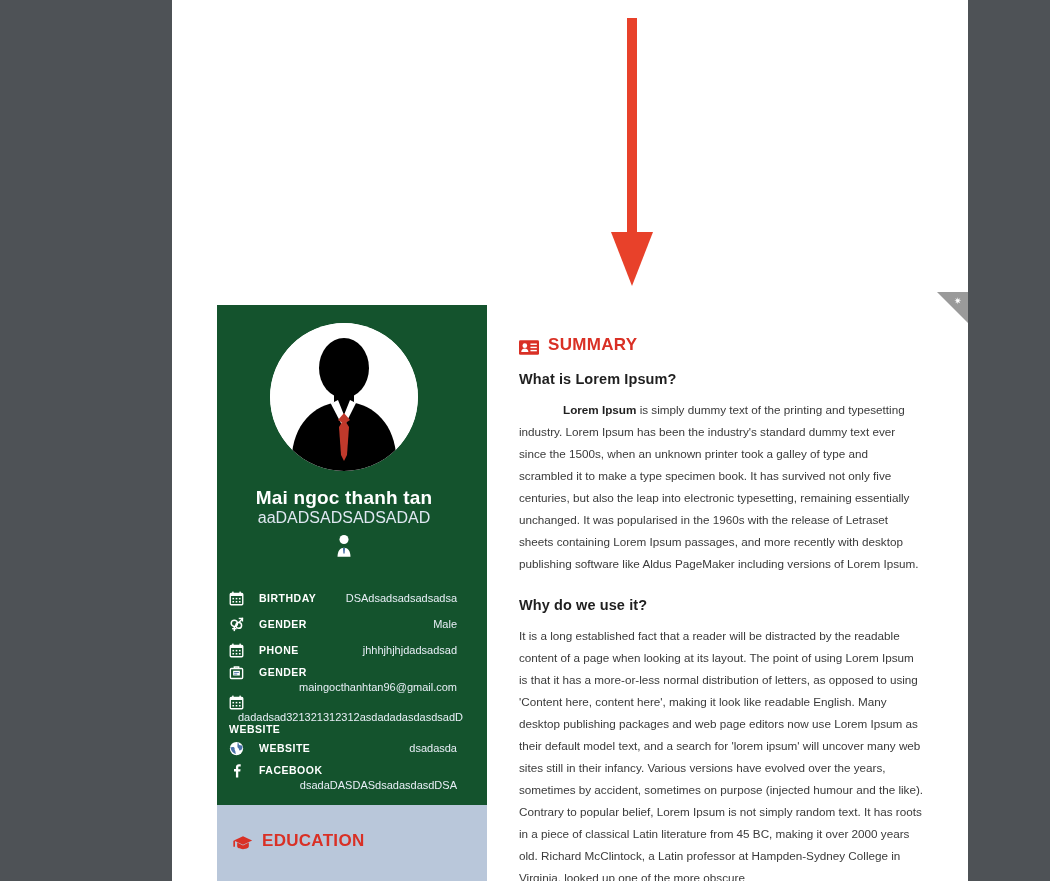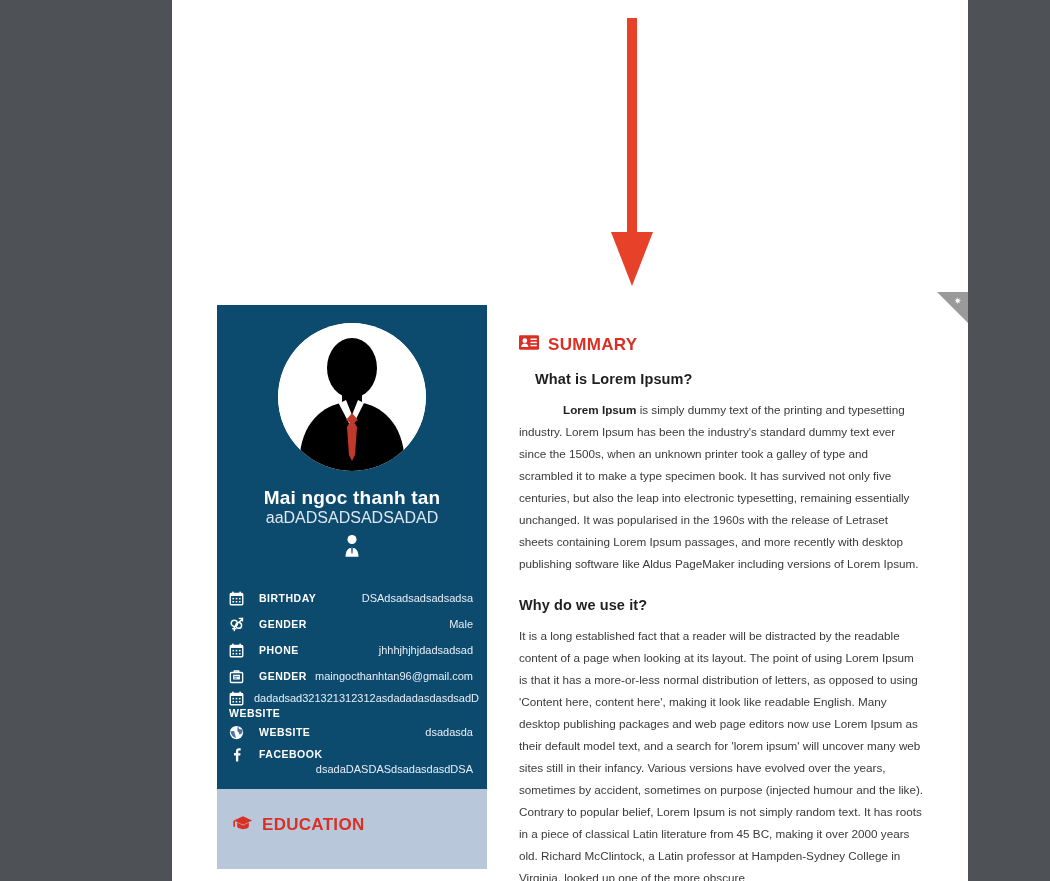--- a/index.html
+++ b/index.html
@@ -49,22 +49,22 @@
     display: flex;
     align-items: flex-start;
   }
 
   
   #sidebar {
     width: 270px;
     flex: 0 0 270px;
   }
   #sidebar-blue {
-    background: #0c4a6e;
-    padding: 18px 0 14px 0;
+    background: #14532d;
+    padding: 18px 16px 14px 0;
   }
 
   .avatar-wrap {
     width: 148px; height: 148px;
     margin: 0 auto;
     border-radius: 50%;
     background: #ffffff;
     overflow: hidden;
     position: relative;
   }
@@ -136,21 +136,21 @@
   .contact-row.overflow-row .c-icon { order: 1; }
 
   
   #sidebar-light {
     background: #b9c7da;
     padding: 26px 0 20px 16px;
     min-height: 80px;
   }
   .section-head {
     display: flex;
-    align-items: flex-start;
+    align-items: flex-end;
     gap: 9px;
   }
   .section-head .s-title {
     color: #d93025;
     font-size: 17px;
     font-weight: bold;
     letter-spacing: .3px;
   }
   .section-head .s-icon { color: #d93025; display: flex; align-items: center; }
 
@@ -161,21 +161,21 @@
     padding-top: 30px;
   }
   #main-col .section-head { margin-bottom: 16px; }
   .sub-head {
     font-size: 14.5px;
     font-weight: bold;
     color: #1f1f1f;
     margin: 22px 0 12px 0;
     letter-spacing: .1px;
   }
-  .sub-head:first-of-type { margin-top: 0; margin-left: 16px; }
+  .sub-head:first-of-type { margin-top: 0; }
   .body-par {
     font-size: 11.7px;
     color: #3a3a3a;
     line-height: 22px;
     text-align: left;
   }
   .body-par b { color: #1f1f1f; padding-left: 44px; }
 </style>
 </head>
 <body>

